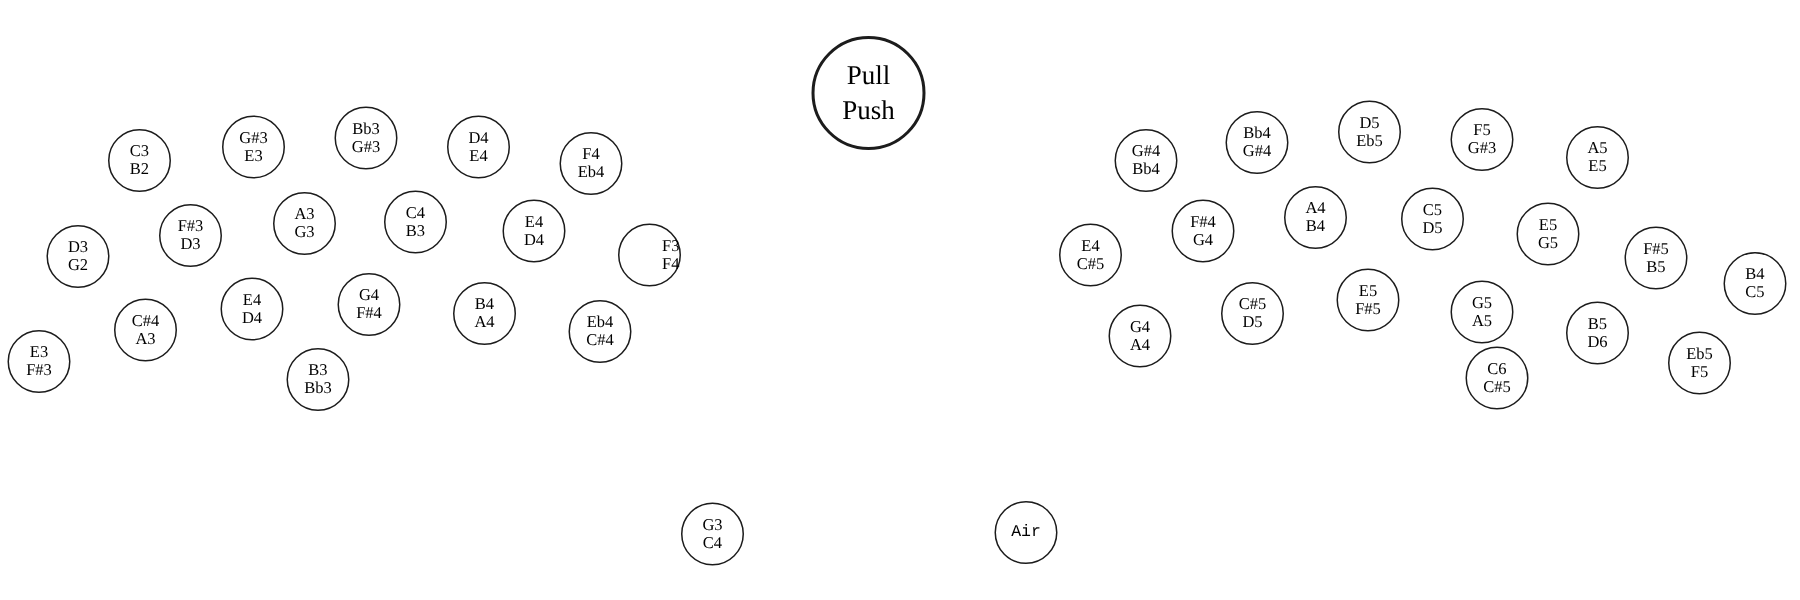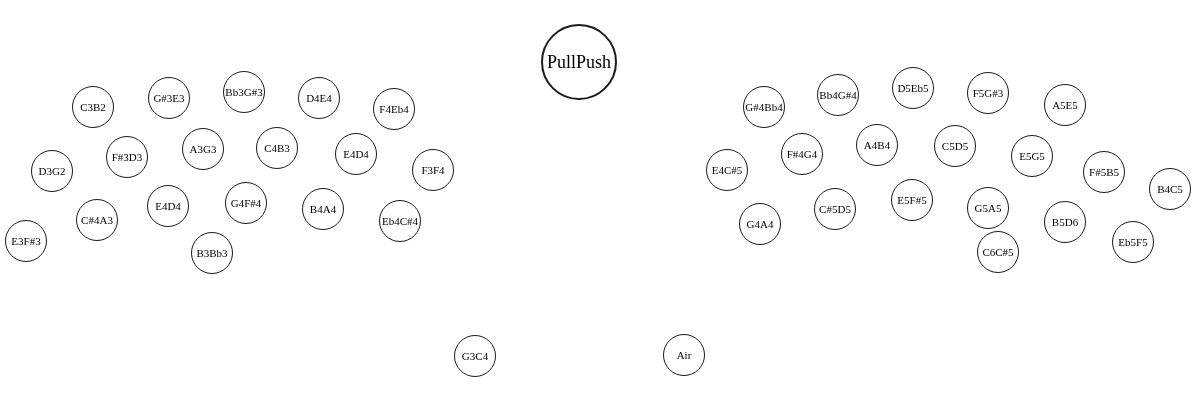--- a/index.html
+++ b/index.html
@@ -16,20 +16,21 @@
     color: #000000;
     overflow: hidden;
   }
   .circle {
     position: absolute;
     box-sizing: border-box;
     border: 1px solid #1c1c1c;
     border-radius: 50%;
     background: #ffffff;
     display: flex;
+    flex-direction: column;
     align-items: center;
     justify-content: center;
     text-align: center;
   }
   .btn {
     width: 42px;
     height: 42px;
     font-size: 11px;
     line-height: 12px;
   }
@@ -87,21 +88,21 @@
         <span class="line">G3</span>
       </div>
       <div class="circle btn" style="left: 256px; top: 127px;">
         <span class="line">C4</span>
         <span class="line">B3</span>
       </div>
       <div class="circle btn" style="left: 335px; top: 133px;">
         <span class="line">E4</span>
         <span class="line">D4</span>
       </div>
-      <div class="circle btn" style="left: 412px; top: 149px;">
+      <div class="circle btn" style="left: 412px; top: 149px; align-items: flex-end;">
         <span class="line">F3</span>
         <span class="line">F4</span>
       </div>
       <div class="circle btn" style="left: 5px; top: 220px;">
         <span class="line">E3</span>
         <span class="line">F#3</span>
       </div>
       <div class="circle btn" style="left: 76px; top: 199px;">
         <span class="line">C#4</span>
         <span class="line">A3</span>
@@ -203,17 +204,17 @@
       <div class="circle btn" style="left: 977px; top: 231px;">
         <span class="line">C6</span>
         <span class="line">C#5</span>
       </div>
     </div>
   <div id="bottom-group">
       <div class="circle btn" style="left: 454px; top: 335px;">
         <span class="line">G3</span>
         <span class="line">C4</span>
       </div>
-      <div class="circle btn" style="left: 663px; top: 334px;">
+      <div class="circle btn" style="left: 663px; top: 334px; font-family: Liberation Mono, monospace;">
         <span class="line">Air</span>
       </div>
     </div>
 </div>
 
 </body></html>

